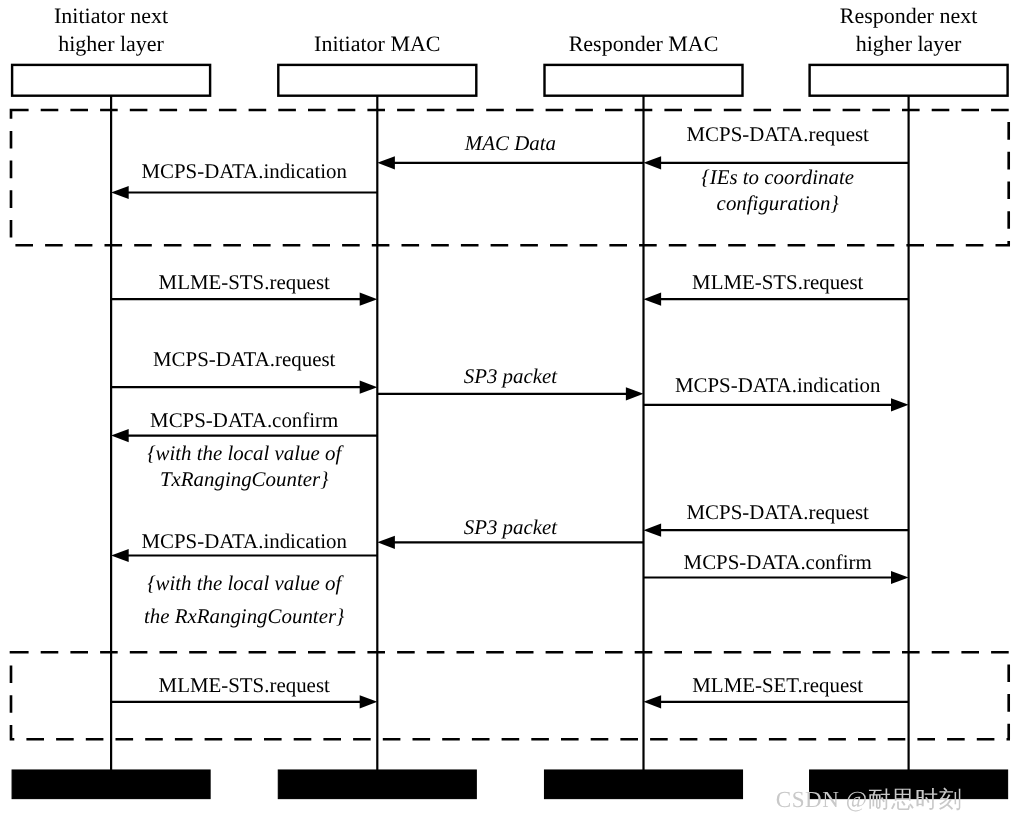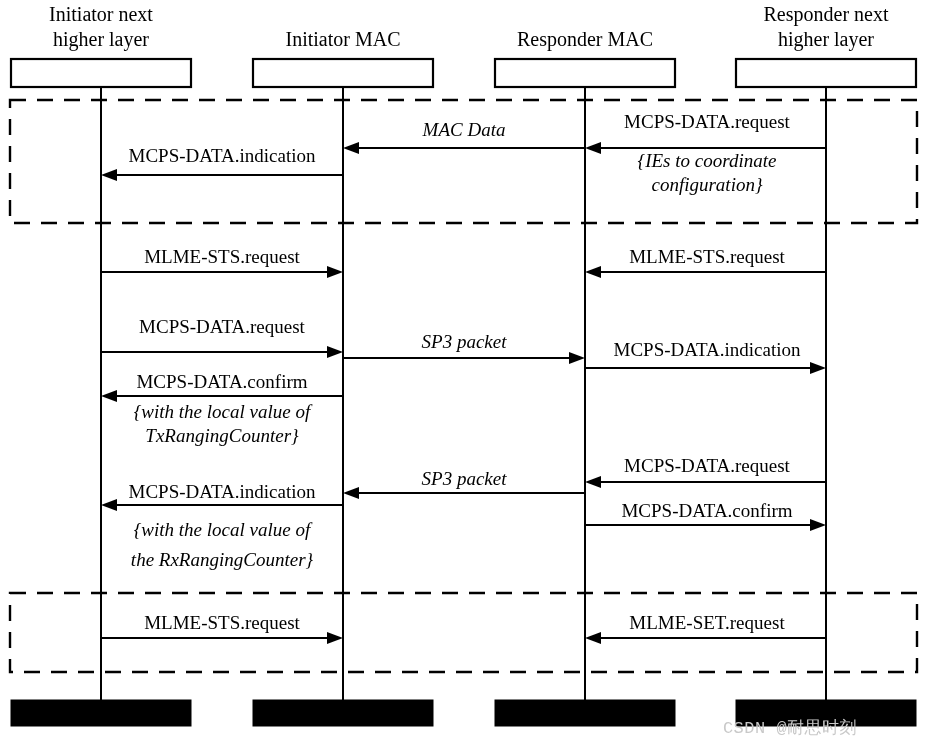--- a/index.html
+++ b/index.html
@@ -61,22 +61,22 @@
     stroke: none;
   }
   .dashed-region {
     fill: none;
     stroke: #000000;
     stroke-width: 2.4;
     stroke-dasharray: 16 11;
   }
   .watermark {
     position: absolute;
-    font-family: Liberation Mono, monospace;
-    font-size: 17px;
+    font-family: Liberation Serif, serif;
+    font-size: 21px;
     color: #c9c9c9;
     letter-spacing: 0.5px;
     white-space: nowrap;
   }
 </style>
 </head>
 <body>
 
 <div id="canvas">
   <svg class="diagram" viewBox="0 0 942 751" xmlns="http://www.w3.org/2000/svg">

